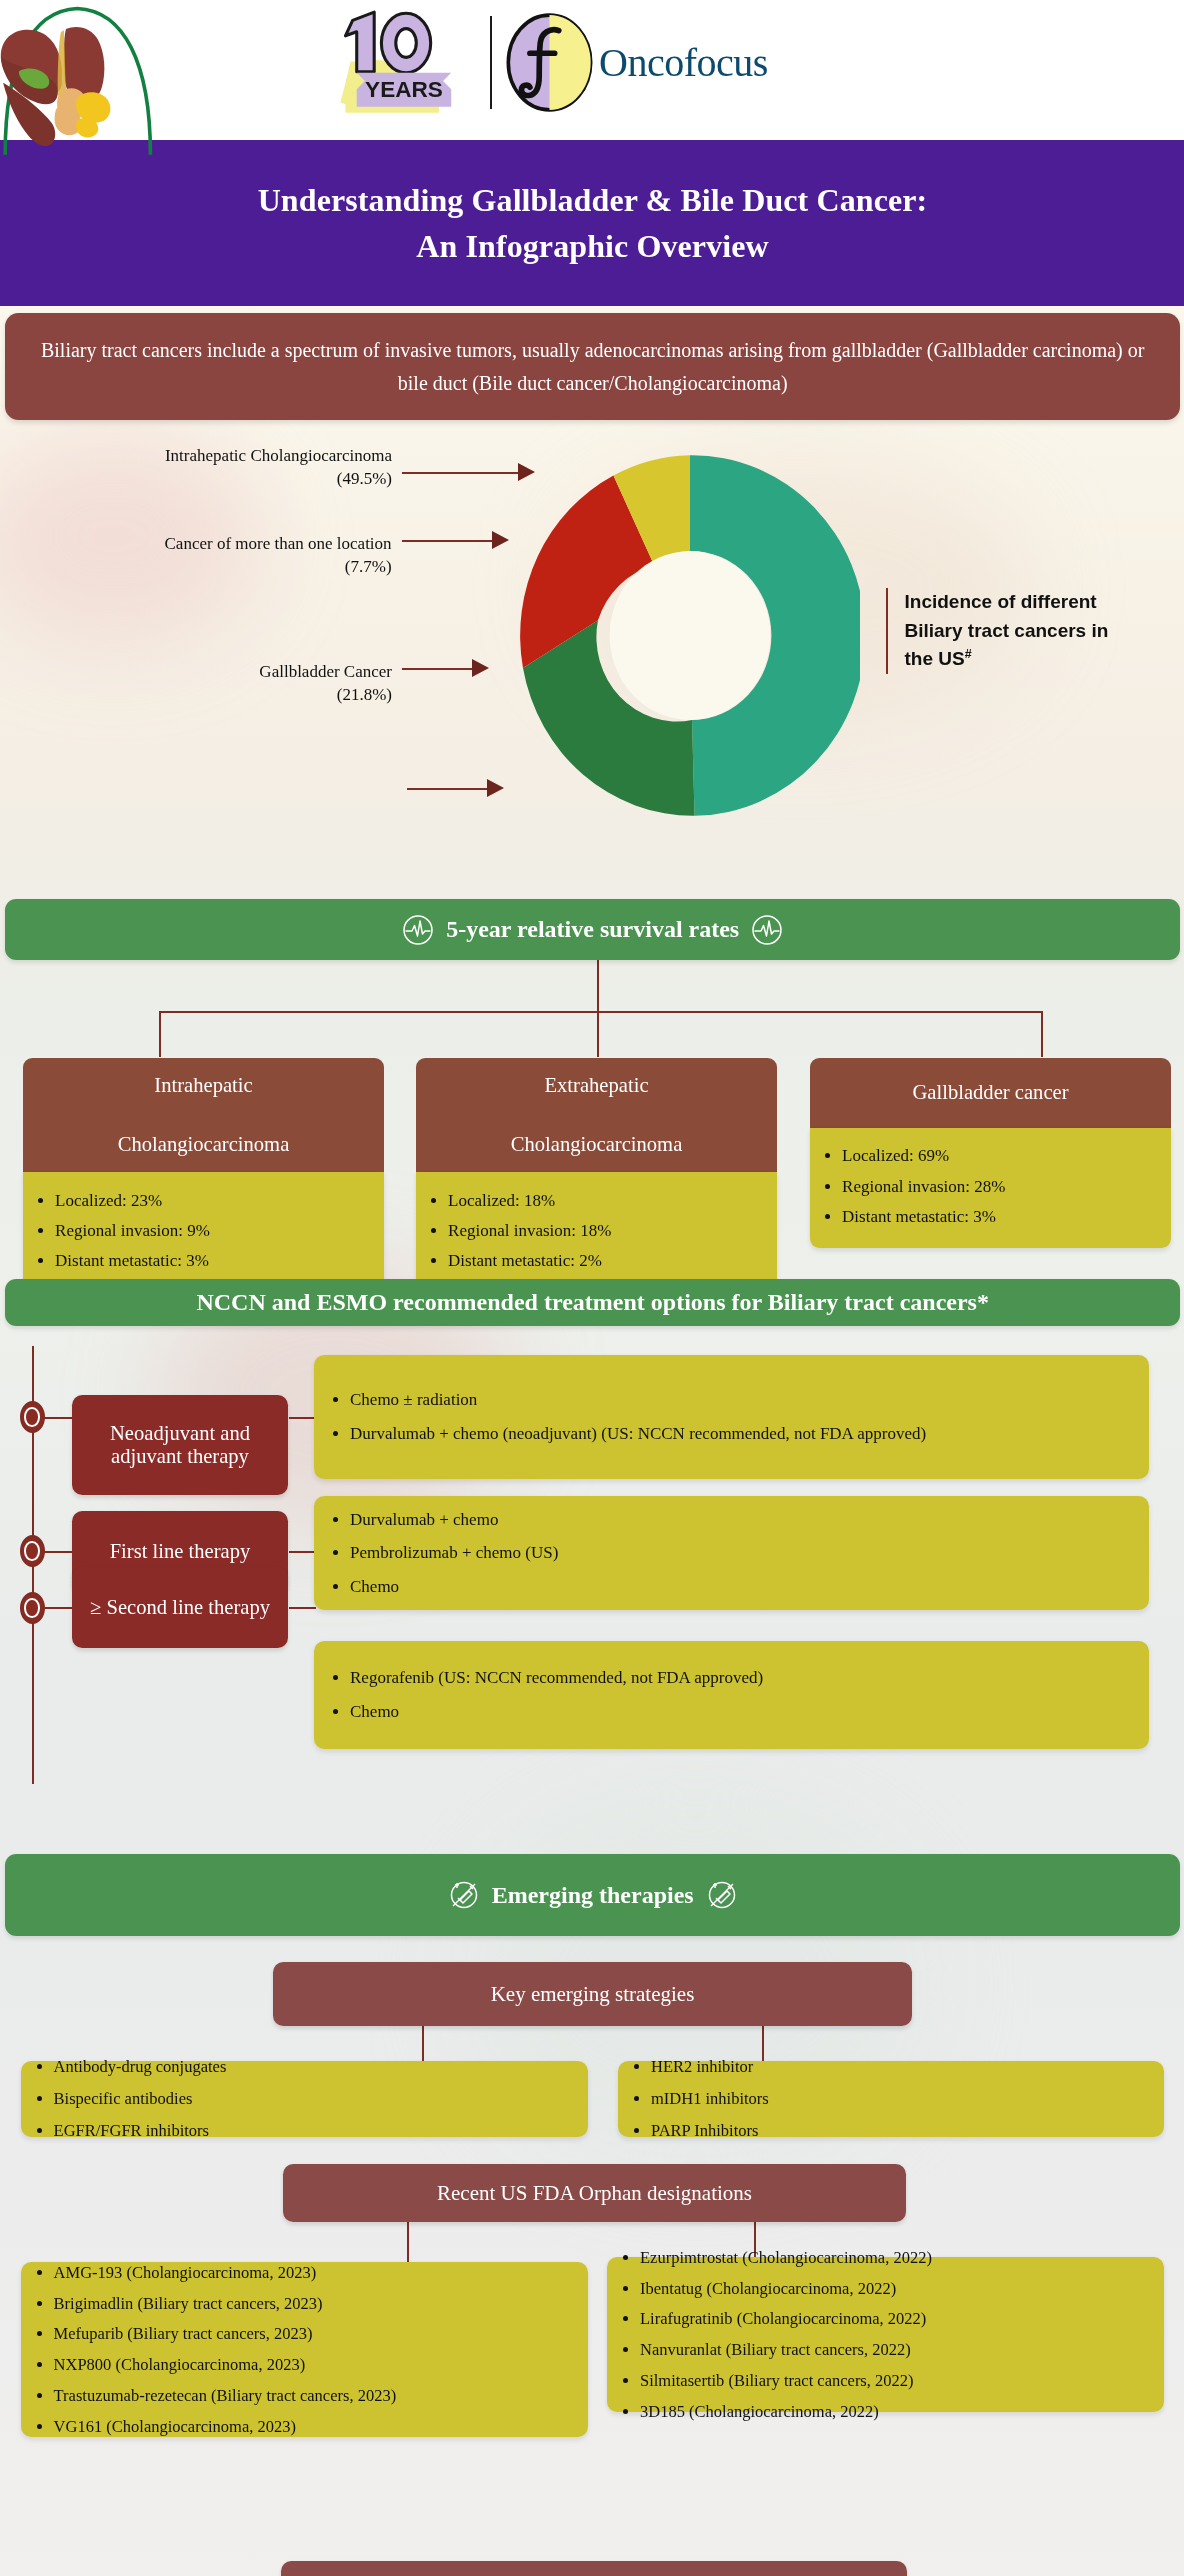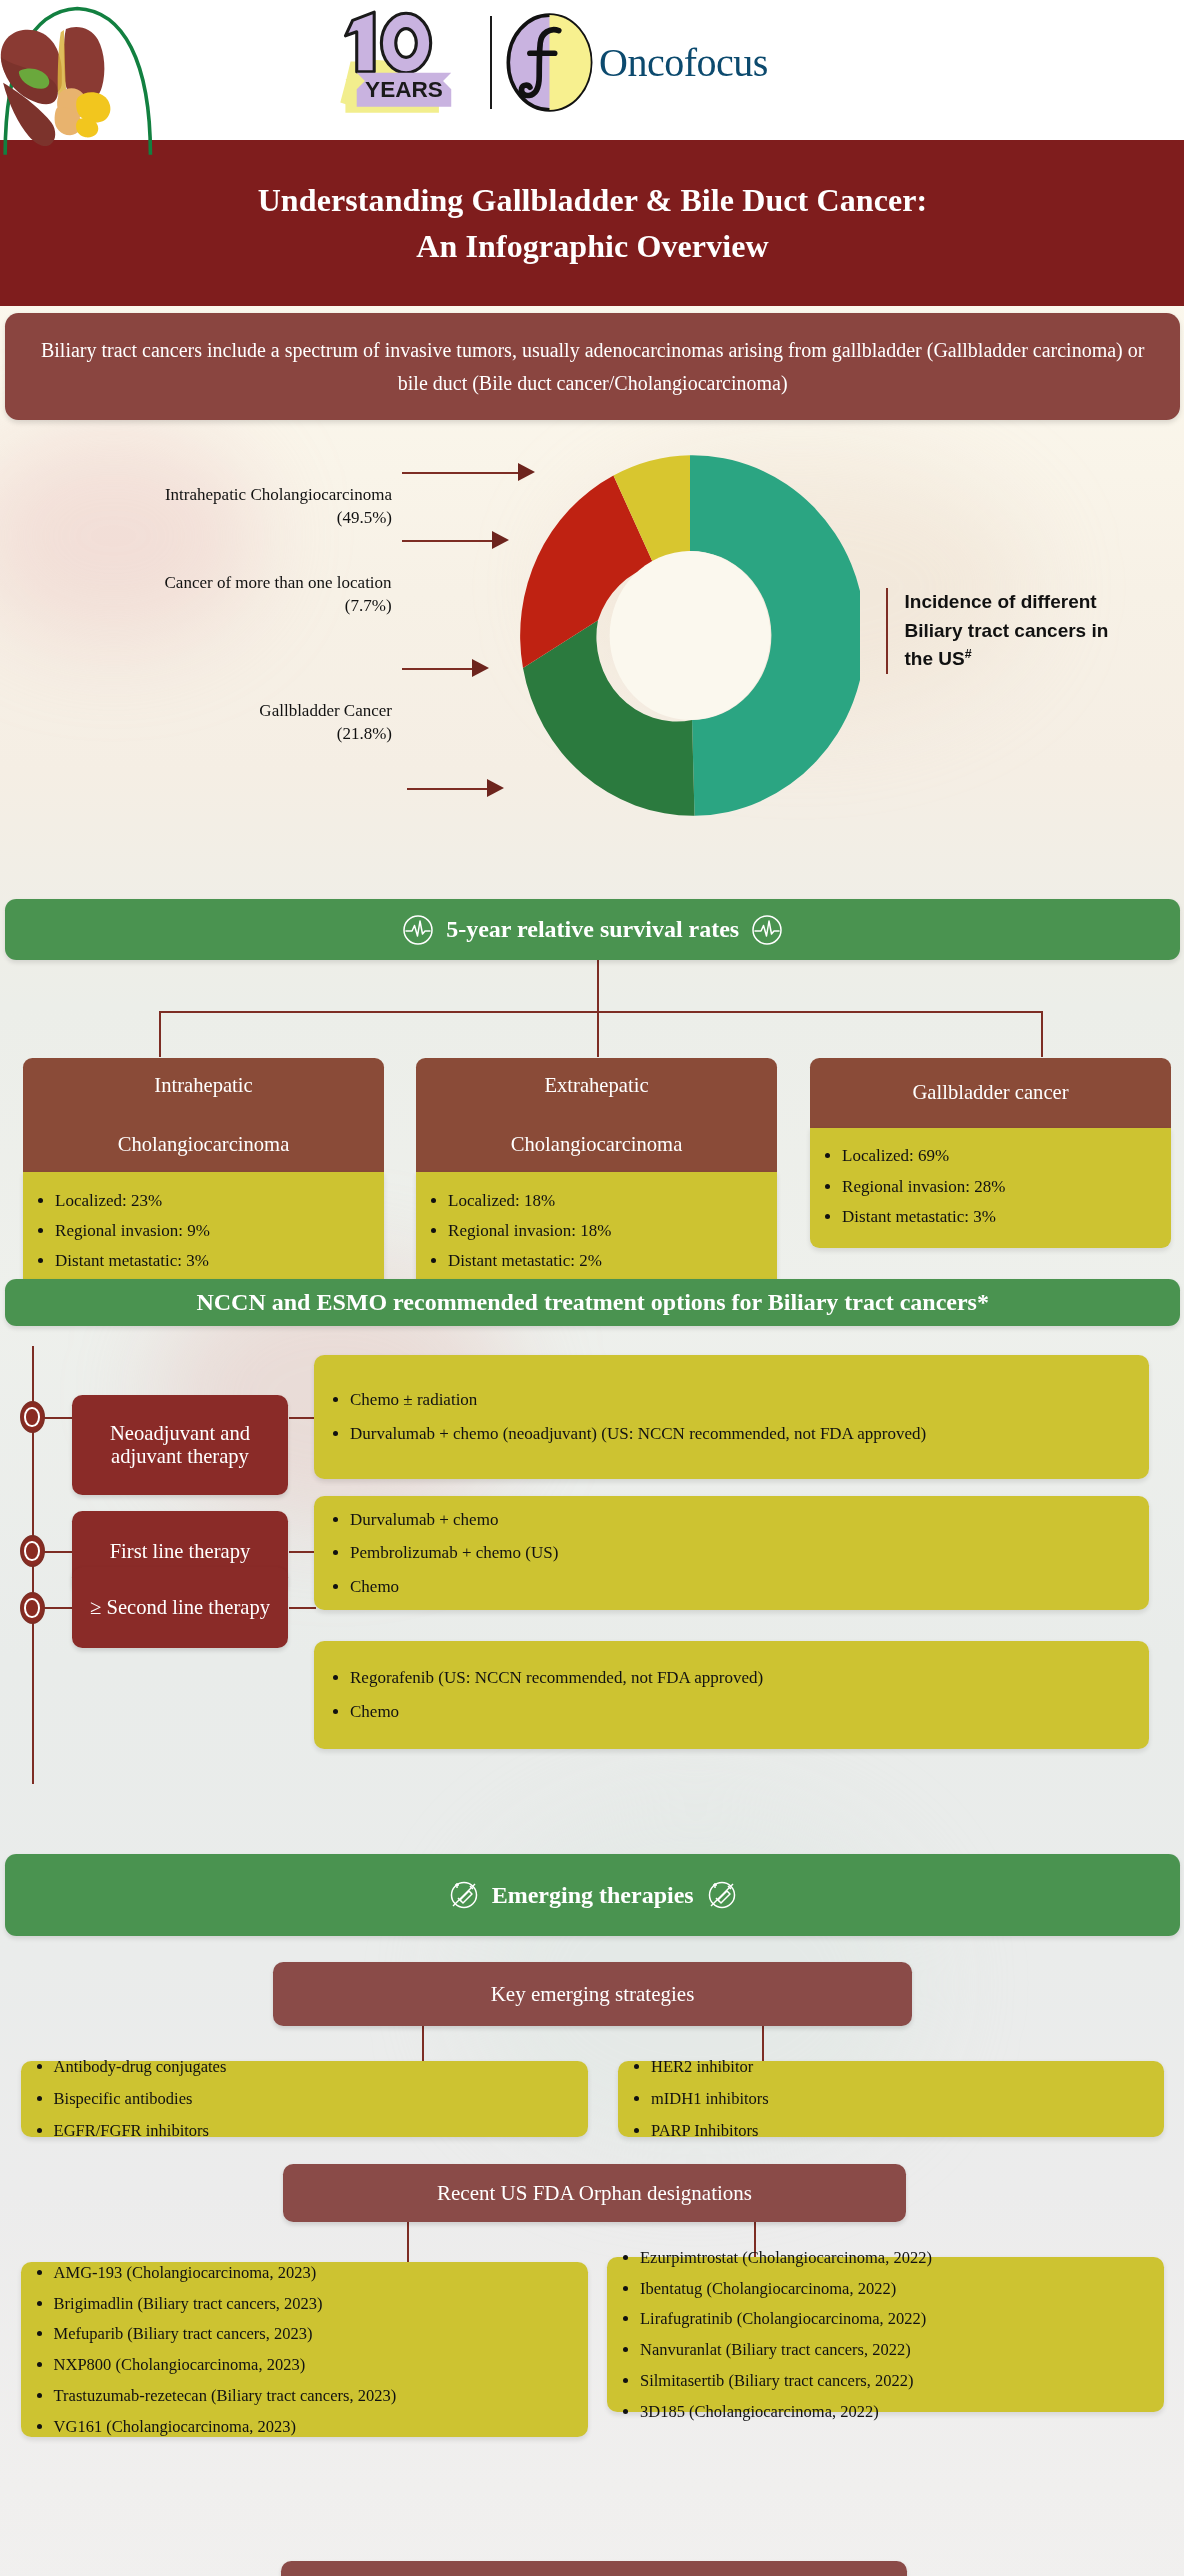--- a/index.html
+++ b/index.html
@@ -41,21 +41,21 @@
   .logo-divider { width: 1.5px; height: 93px; background: #1a1a1a; margin: 0 11.3px; }
   .ocf-mark { width: 93px; height: 103px; position: relative; }
   .ocf-word {
     font-family: "Liberation Serif", serif;
     font-size: 40px; color: #0c4a6e; letter-spacing: -0.5px;
     margin-left: 3px;
   }
 
   .title-band {
     position: absolute; top: 140px; left: 0; width: 1185px; height: 166px;
-    background: #7f1d1d; z-index: 3;
+    background: #4c1d95; z-index: 3;
     display: flex; flex-direction: column; align-items: center; justify-content: center;
   }
   .title-band h1 {
     color: #ffffff; font-size: 32px; font-weight: bold; line-height: 1.45;
     text-align: center; letter-spacing: 0.1px;
     font-family: "Liberation Serif", serif;
   }
 
   
   .intro-banner {
@@ -69,21 +69,21 @@
     padding: 0 20.6px; font-family: "Liberation Serif", serif;
   }
 
   
   .donut-section { position: absolute; top: 433px; left: 0; width: 1185px; height: 428px; z-index: 3; }
   .donut-holder { position: absolute; left: 520px; top: 21.6px; width: 340px; height: 361px; }
   .donut-svg { width: 340px; height: 361px; display: block; }
 
   .pie-label {
     position: absolute; text-align: right; color: #111111;
-    font-size: 17px; line-height: 1.36; font-family: "Liberation Serif", serif; margin-top: 39px;
+    font-size: 17px; line-height: 1.36; font-family: "Liberation Serif", serif;
   }
   .lbl-intra { left: 52px; top: 11.3px; width: 340px; }
   .lbl-more  { left: 20.6px;  top: 99px; width: 371px; }
   .lbl-gall  { left: 31px;  top: 227px; width: 361px; }
   .lbl-extra { left: 57px; top: 330px; width: 335px; }
 
   .leader { position: absolute; height: 1.5px; background: #7d2d24; z-index: 4; }
   .arrow-head {
     position: absolute; width: 0; height: 0; z-index: 4;
     border-top: 9.8px solid transparent; border-bottom: 9.8px solid transparent;

